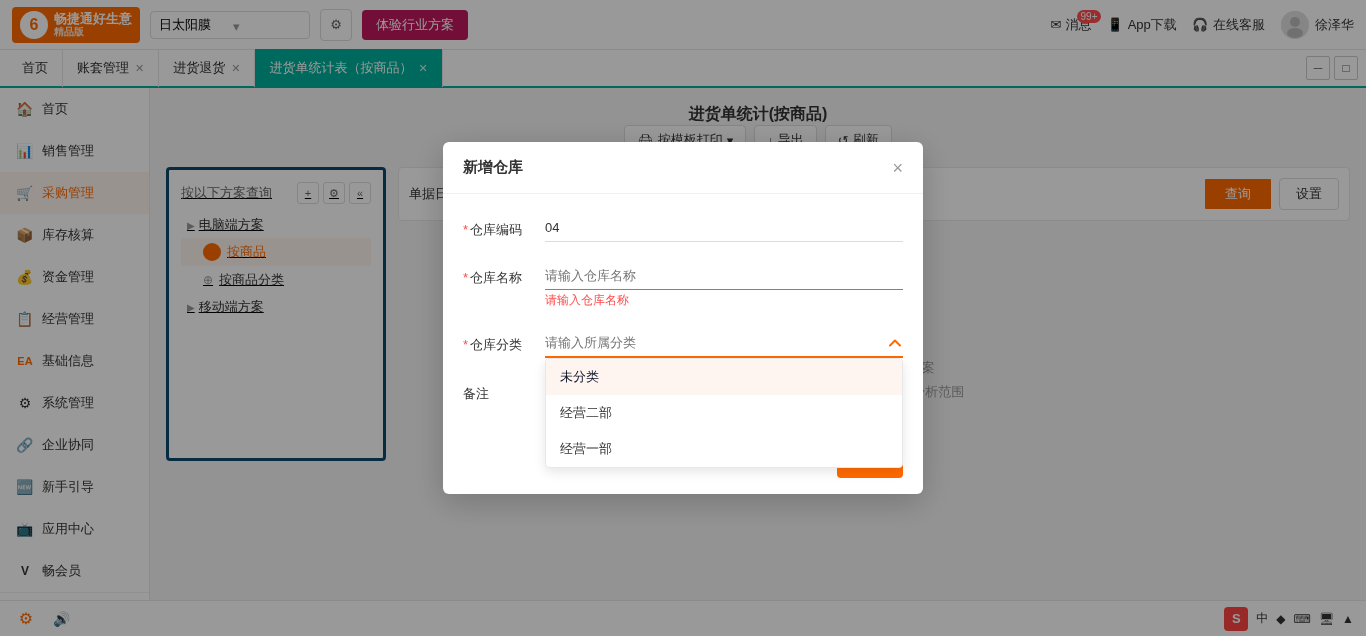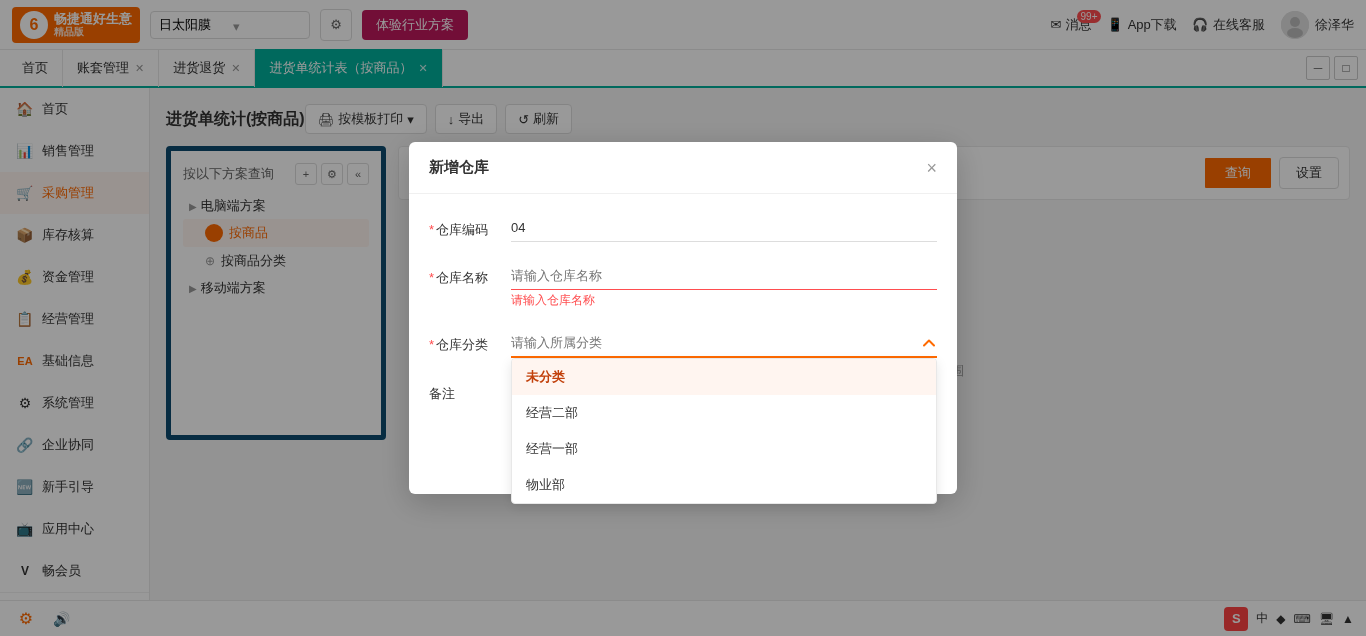--- a/index.html
+++ b/index.html
@@ -81,33 +81,33 @@
     }
     .sidebar-item.active { background: #fff5f0; color: #ff6a00; }
     .sidebar-icon { width: 18px; height: 18px; display: flex; align-items: center; justify-content: center; font-size: 14px; }
     .sidebar-bottom { margin-top: auto; border-top: 1px solid #f0f0f0; padding: 8px 0; }
     .sidebar-bottom-item { display: flex; align-items: center; gap: 8px; padding: 8px 16px; cursor: pointer; color: #666; font-size: 13px; }
 
     
     .content-area { flex: 1; padding: 16px; overflow: auto; position: relative; }
 
     
-    .page-header { display: flex; align-items: center; justify-content: flex-start; margin-bottom: 12px; }
+    .page-header { display: flex; align-items: center; justify-content: flex-start; margin-bottom: 12px; flex-direction: column; }
     .page-title { font-size: 16px; font-weight: bold; color: #333; }
     .page-actions { display: flex; gap: 8px; }
     .action-btn {
       display: flex; align-items: center; gap: 4px; padding: 5px 12px;
       border: 1px solid #ddd; border-radius: 4px; cursor: pointer;
       background: #fff; color: #333; font-size: 13px;
     }
 
     
     .filter-panel { display: flex; gap: 12px; margin-bottom: 12px; }
     .filter-label { font-size: 13px; color: #666; font-weight: 500; }
-    .filter-left { background: #fff; border: 5px solid #0c4a6e; border-radius: 4px; padding: 12px; width: 220px; flex-shrink: 0; }
+    .filter-left { background: #fff; border: 3px solid #0c4a6e; border-radius: 4px; padding: 12px; width: 220px; flex-shrink: 0; text-decoration: underline; }
     .filter-header { display: flex; align-items: center; justify-content: space-between; margin-bottom: 8px; }
     .filter-header-btns { display: flex; gap: 4px; }
     .filter-header-btn { width: 22px; height: 22px; border: 1px solid #ddd; border-radius: 3px; display: flex; align-items: center; justify-content: center; cursor: pointer; font-size: 11px; color: #666; background: #fff; }
     .expand-arrow { color: #999; font-size: 10px; }
 
     
     .content-right { flex: 1; }
     .query-bar { display: flex; gap: 8px; align-items: center; margin-bottom: 10px; background: #fff; padding: 10px; border: 1px solid #e8e8e8; border-radius: 4px; }
     .query-field { display: flex; align-items: center; gap: 4px; font-size: 13px; color: #333; }
     .query-select { border: 1px solid #ddd; border-radius: 3px; padding: 4px 8px; font-size: 13px; color: #333; cursor: pointer; display: flex; align-items: center; gap: 4px; min-width: 100px; }
@@ -120,21 +120,21 @@
 
     
     .overlay {
       position: fixed; top: 0; left: 0; width: 100%; height: 100%;
       background: rgba(0,0,0,0.4); z-index: 100;
       display: flex; align-items: center; justify-content: center;
     }
 
     
     .modal {
-      background: #fff; border-radius: 6px; width: 548px;
+      background: #fff; border-radius: 6px; width: 480px;
       box-shadow: 0 8px 32px rgba(0,0,0,0.2); position: relative;
       z-index: 101;
     }
     .modal-header {
       display: flex; align-items: center; justify-content: space-between;
       padding: 16px 20px; border-bottom: 1px solid #f0f0f0;
     }
     .modal-title { font-size: 15px; font-weight: bold; color: #333; }
     .modal-close { cursor: pointer; color: #999; font-size: 18px; line-height: 1; }
     .modal-body { padding: 20px; }
@@ -157,21 +157,21 @@
     }
     .dropdown-list {
       position: absolute; top: 100%; left: 0; right: 0;
       background: #fff; border: 1px solid #e8e8e8; border-radius: 4px;
       box-shadow: 0 4px 12px rgba(0,0,0,0.1); z-index: 200;
       overflow: hidden;
     }
     .dropdown-item {
       padding: 9px 14px; font-size: 13px; cursor: pointer; color: #333;
     }
-    .dropdown-item.selected { background: #fff5f0; color: #c2410c; font-weight: bold; }
+    .dropdown-item.selected { background: #fff5f0; color: #0f172a; }
     .modal-footer {
       display: flex; justify-content: flex-end; padding: 12px 20px 16px;
       gap: 8px;
     }
     .modal-save-btn {
       padding: 7px 20px; background: #ff6a00; color: #fff; border: none;
       border-radius: 4px; cursor: pointer; font-size: 13px;
     }
 
     
@@ -459,21 +459,20 @@
               <svg width="16" height="16" viewBox="0 0 16 16">
                   <path d="M3 11l5-5 5 5" stroke="#ff6a00" stroke-width="2" fill="none" stroke-linecap="round" stroke-linejoin="round"></path>
                 </svg>
             </span>
           </div>
 
           <div class="dropdown-list">
             <div class="dropdown-item selected">未分类</div>
             <div class="dropdown-item">经营二部</div>
             <div class="dropdown-item">经营一部</div>
-            <div class="dropdown-item">物业部</div>
           </div>
         </div>
       </div>
 
       <div class="form-row" style="margin-bottom: 8px;">
         <div class="form-label">备注</div>
         <div class="form-field">
           <input type="text" class="form-input" style="">
         </div>
       </div>

